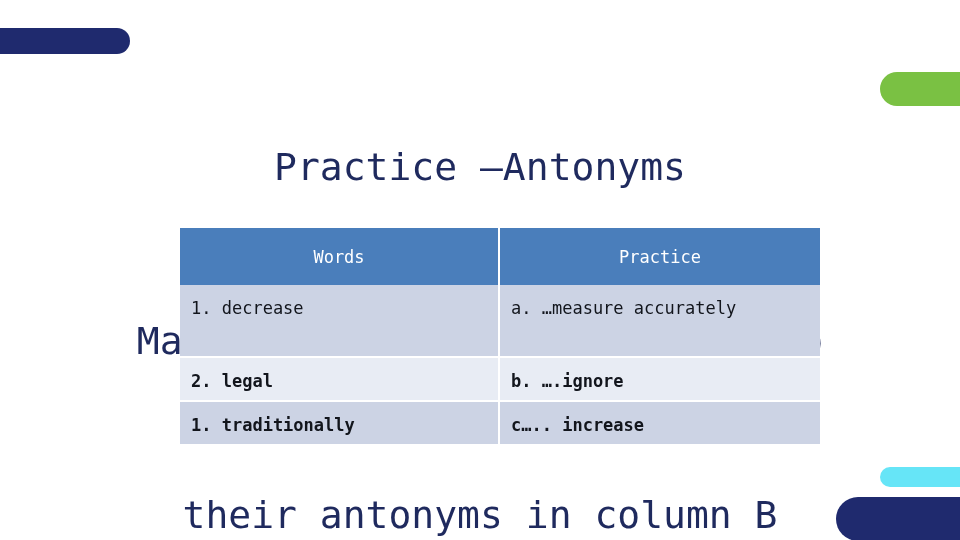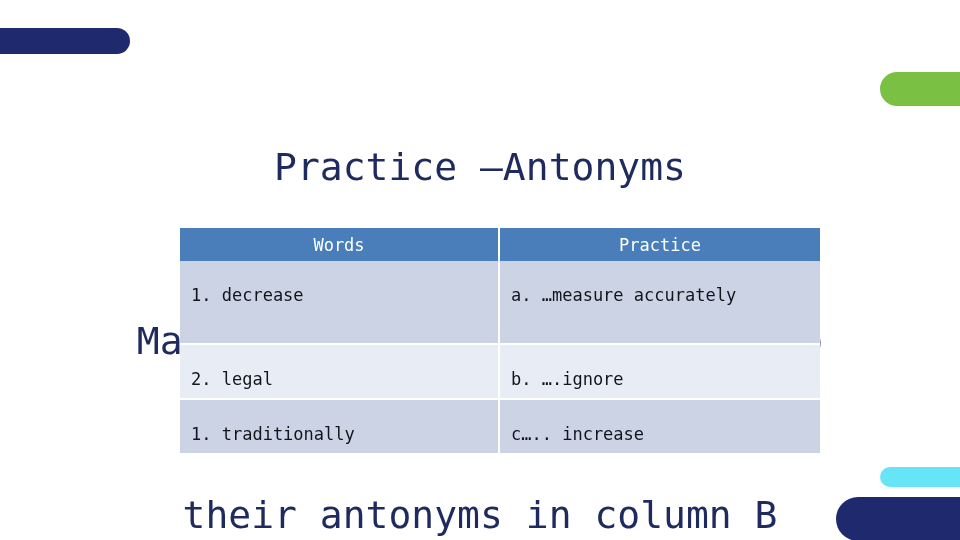--- a/index.html
+++ b/index.html
@@ -91,41 +91,41 @@
 
   table.match-table th {
     background: #4a7ebb;
     color: #ffffff;
     font-weight: normal;
     font-size: 17px;
     height: 33px;
     text-align: center;
     vertical-align: middle;
     border-right: 2px solid #ffffff;
-    padding: 0;
+    padding: 12px;
   }
   table.match-table th:last-child { border-right: none; }
 
   table.match-table td {
     font-size: 17px;
     color: #12151c;
-    padding: 22px 0 6px 11px;
+    padding: 11px 0 6px 11px;
     vertical-align: top;
     border-right: 2px solid #ffffff;
     border-bottom: 2px solid #ffffff;
     line-height: 25px;
   }
   table.match-table td:last-child { border-right: none; }
   table.match-table tr:last-child td { border-bottom: none; }
 
   tr.row-odd  td { background: #ccd3e4; }
   tr.row-even td { background: #e8ecf4; }
 
   tr.row-tall td { height: 54px; }
-  tr.row-std  td { height: 24px; }
+  tr.row-std  td { height: 24px; font-weight: bold; }
 </style>
 </head>
 <body>
 
 <div class="deco deco-top-left"></div>
 <div class="deco deco-top-right-green"></div>
 <div class="deco deco-bottom-cyan"></div>
 <div class="deco deco-bottom-navy"></div>
 
 <div class="title-block">

